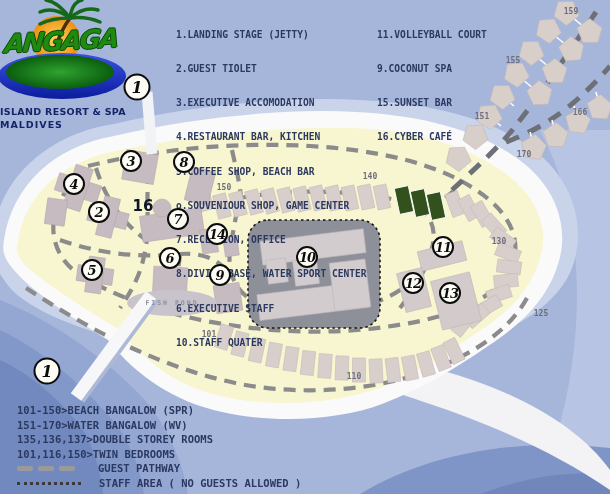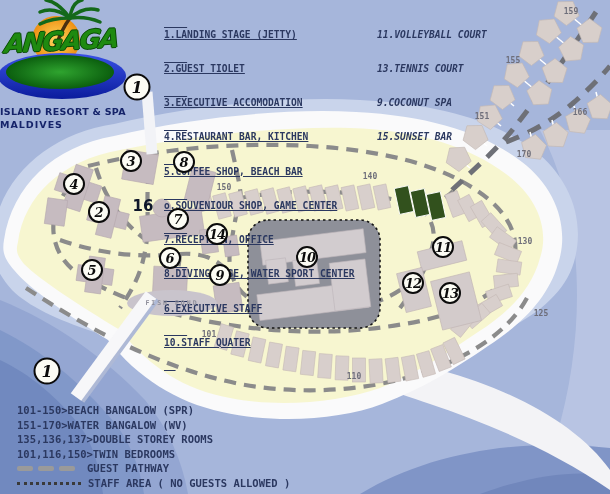--- a/index.html
+++ b/index.html
@@ -3,27 +3,27 @@
 <meta charset="utf-8">
 <style>
   html,body{margin:0;padding:0;background:#888;}
   .stage{position:relative;width:610px;height:494px;overflow:hidden;
          font-family:"DejaVu Sans Mono",monospace;}
   .stage svg{position:absolute;left:0;top:0;}
 
   
   .legend-col{position:absolute;color:#2B3860;font:bold 9.6px "DejaVu Sans Mono",monospace;
               line-height:11.4px;white-space:pre;letter-spacing:0;}
-  .legend-col.c1{left:164px;top:6px;text-decoration:underline;}
-  .legend-col.c2{left:377px;top:6px;font-style:italic;}
+  .legend-col.c1{left:176px;top:6px;}
+  .legend-col.c2{left:377px;top:6px;}
 
   
   .legend-bottom{position:absolute;left:17px;top:403px;color:#2B3860;
                  font:bold 10.5px "DejaVu Sans Mono",monospace;line-height:14.6px;}
-  .brow{display:flex;align-items:center;height:14.6px;}
+  .brow{display:flex;align-items:center;height:14.6px;gap:11px;}
   .dashes{display:inline-flex;align-items:center;margin-right:7px;}
   .dashes i{display:block;width:16px;height:5px;background:#9A9A9A;border-radius:2px;margin-right:5px;}
   .dots{display:inline-block;width:64px;border-top:3px dotted #3A3A3A;margin-right:7px;}
 
   
   .marker{position:absolute;width:22px;height:22px;border:2px solid #0B0B0B;border-radius:50%;
           background:#FCFCF4;color:#0B0B0B;display:flex;align-items:center;justify-content:center;
           font:italic bold 13px "DejaVu Serif",serif;transform:translate(-50%,-50%);box-sizing:border-box;}
   .marker.big{width:27px;height:27px;font-size:16px;}
   .marker.w2{font-size:13px;letter-spacing:-1px;}
@@ -305,23 +305,23 @@
     <div>4.RESTAURANT BAR, KITCHEN</div>
     <div>5.COFFEE SHOP, BEACH BAR</div>
     <div>o.SOUVENIOUR SHOP, GAME CENTER</div>
     <div>7.RECEPTION, OFFICE</div>
     <div>8.DIVING BASE, WATER SPORT CENTER</div>
     <div>6.EXECUTIVE STAFF</div>
     <div>10.STAFF QUATER</div>
   </div>
   <div class="legend-col c2">
     <div>11.VOLLEYBALL COURT</div>
-    <div>13.TENNIS COURT</div>
     <div>9.COCONUT SPA</div>
     <div>15.SUNSET BAR</div>
+    <div>16.CYBER CAFÉ</div>
   </div>
 
   <div class="legend-bottom">
     <div>101-150&gt;BEACH BANGALOW (SPR)</div>
     <div>151-170&gt;WATER BANGALOW (WV)</div>
     <div>135,136,137&gt;DOUBLE STOREY ROOMS</div>
     <div>101,116,150&gt;TWIN BEDROOMS</div>
     <div class="brow">
       <span class="dashes">
           <i></i>
@@ -350,21 +350,21 @@
   <div class="marker w2" style="left:443px;top:247px">11</div>
   <div class="marker w2" style="left:413px;top:283px">12</div>
   <div class="marker w2" style="left:450px;top:293px">13</div>
   <div class="marker w2" style="left:217px;top:234px">14</div>
 
   <span class="label16" style="left:143px;top:206px">16</span>
   <span class="fishpond" style="left:172px;top:303px">FISH POND</span>
 
   <span class="alabel" style="left:224px;top:187px">150</span>
   <span class="alabel" style="left:370px;top:176px">140</span>
-  <span class="alabel" style="left:525px;top:241px">130</span>
+  <span class="alabel" style="left:499px;top:241px">130</span>
   <span class="alabel" style="left:541px;top:313px">125</span>
   <span class="alabel" style="left:354px;top:376px">110</span>
   <span class="alabel" style="left:209px;top:334px">101</span>
   <span class="alabel" style="left:482px;top:116px">151</span>
   <span class="alabel" style="left:513px;top:60px">155</span>
   <span class="alabel" style="left:571px;top:11px">159</span>
   <span class="alabel" style="left:580px;top:112px">166</span>
   <span class="alabel" style="left:524px;top:154px">170</span>
 
 </div>

